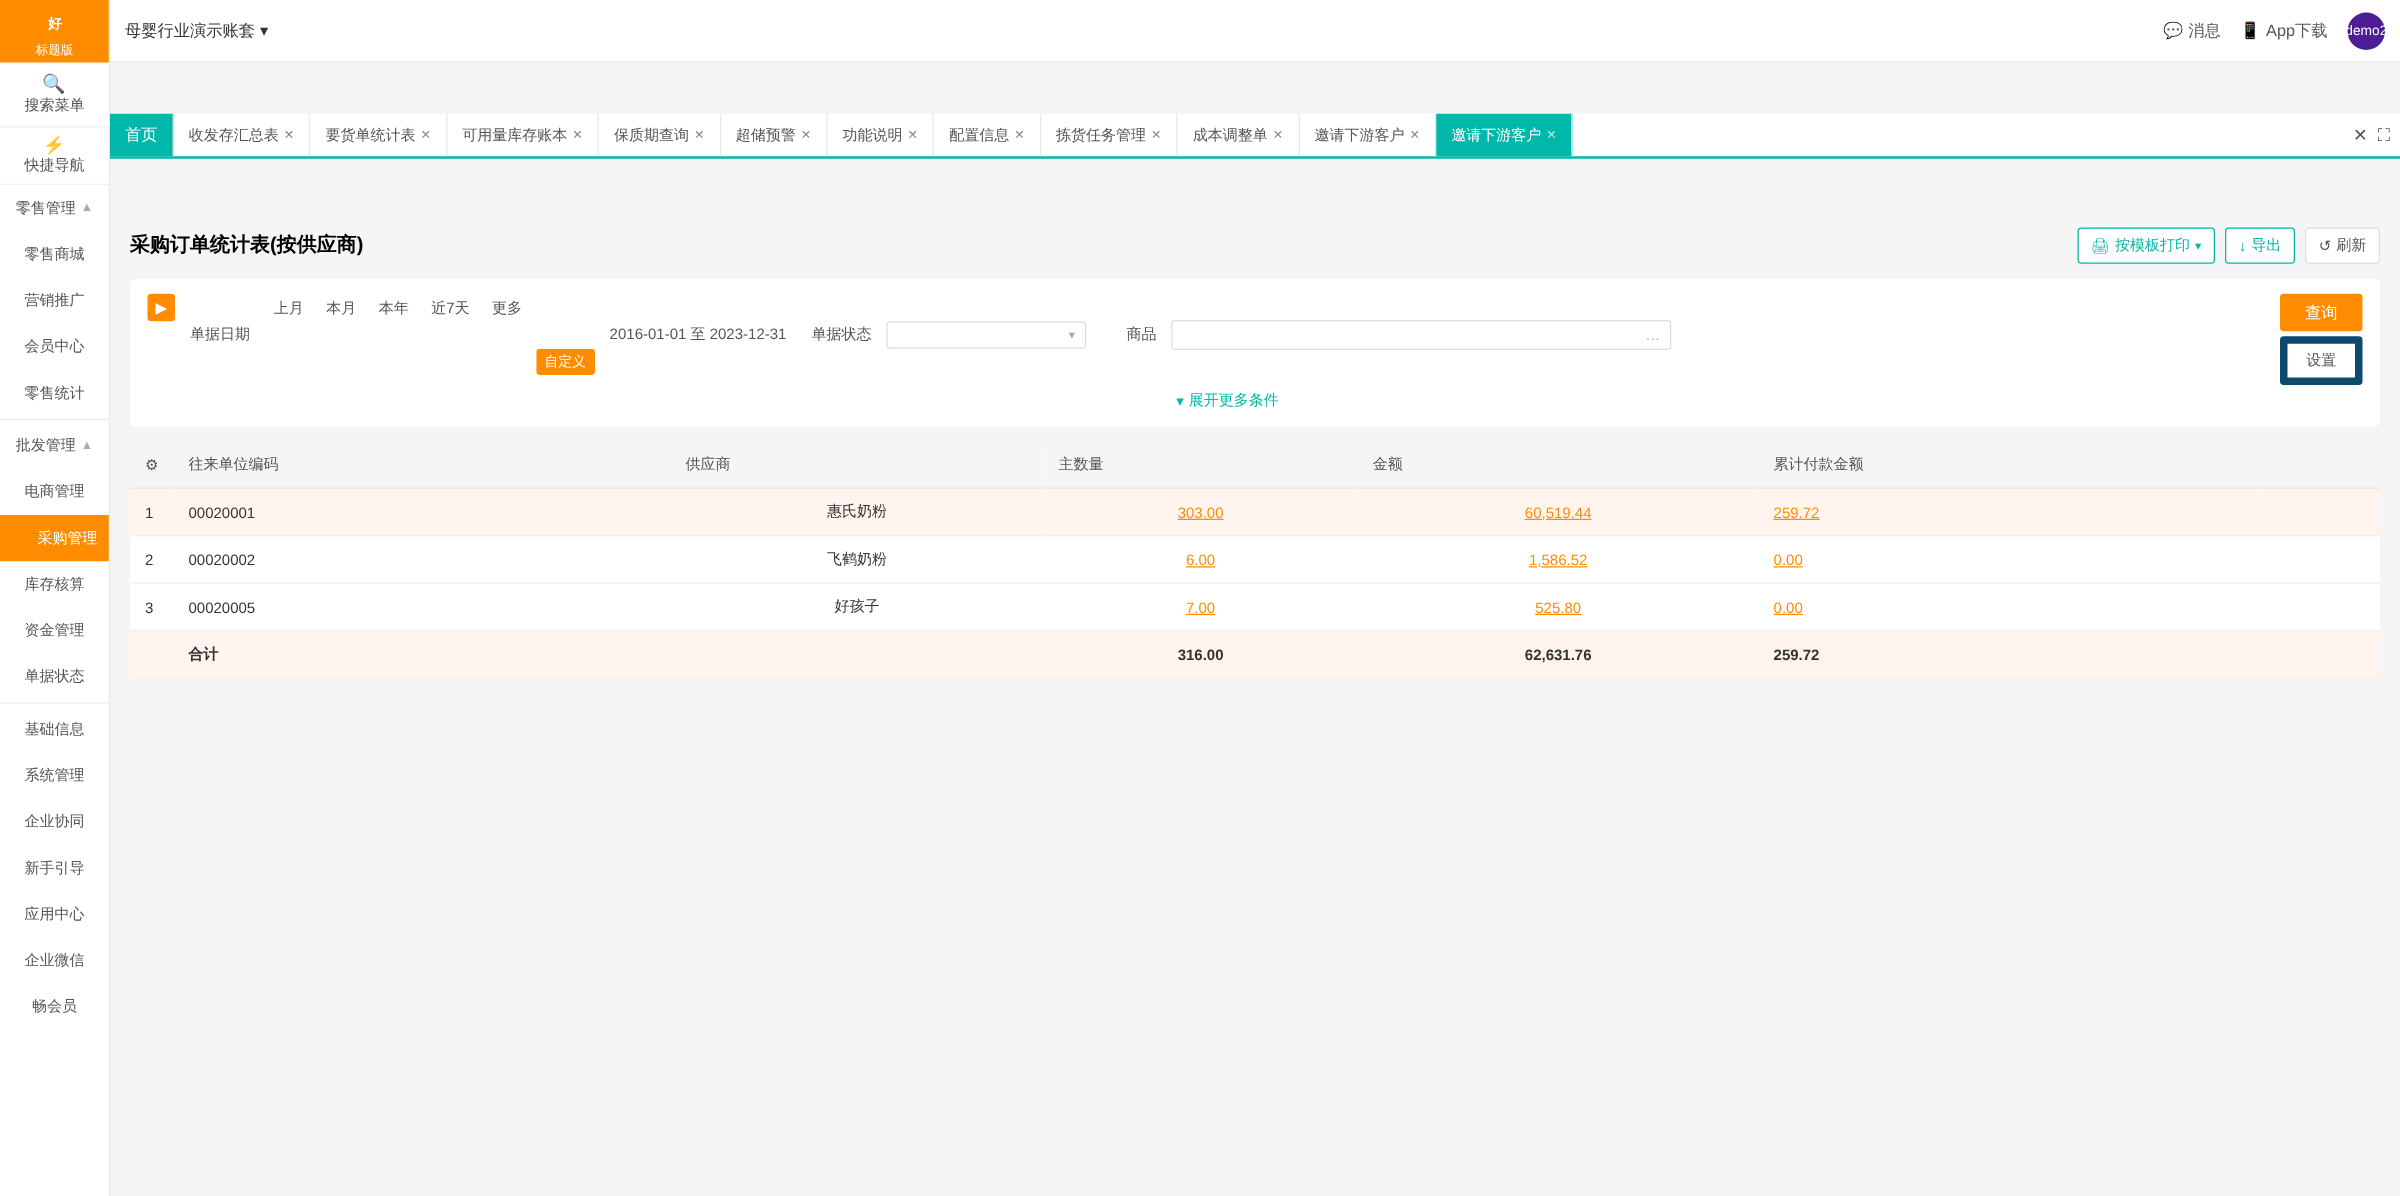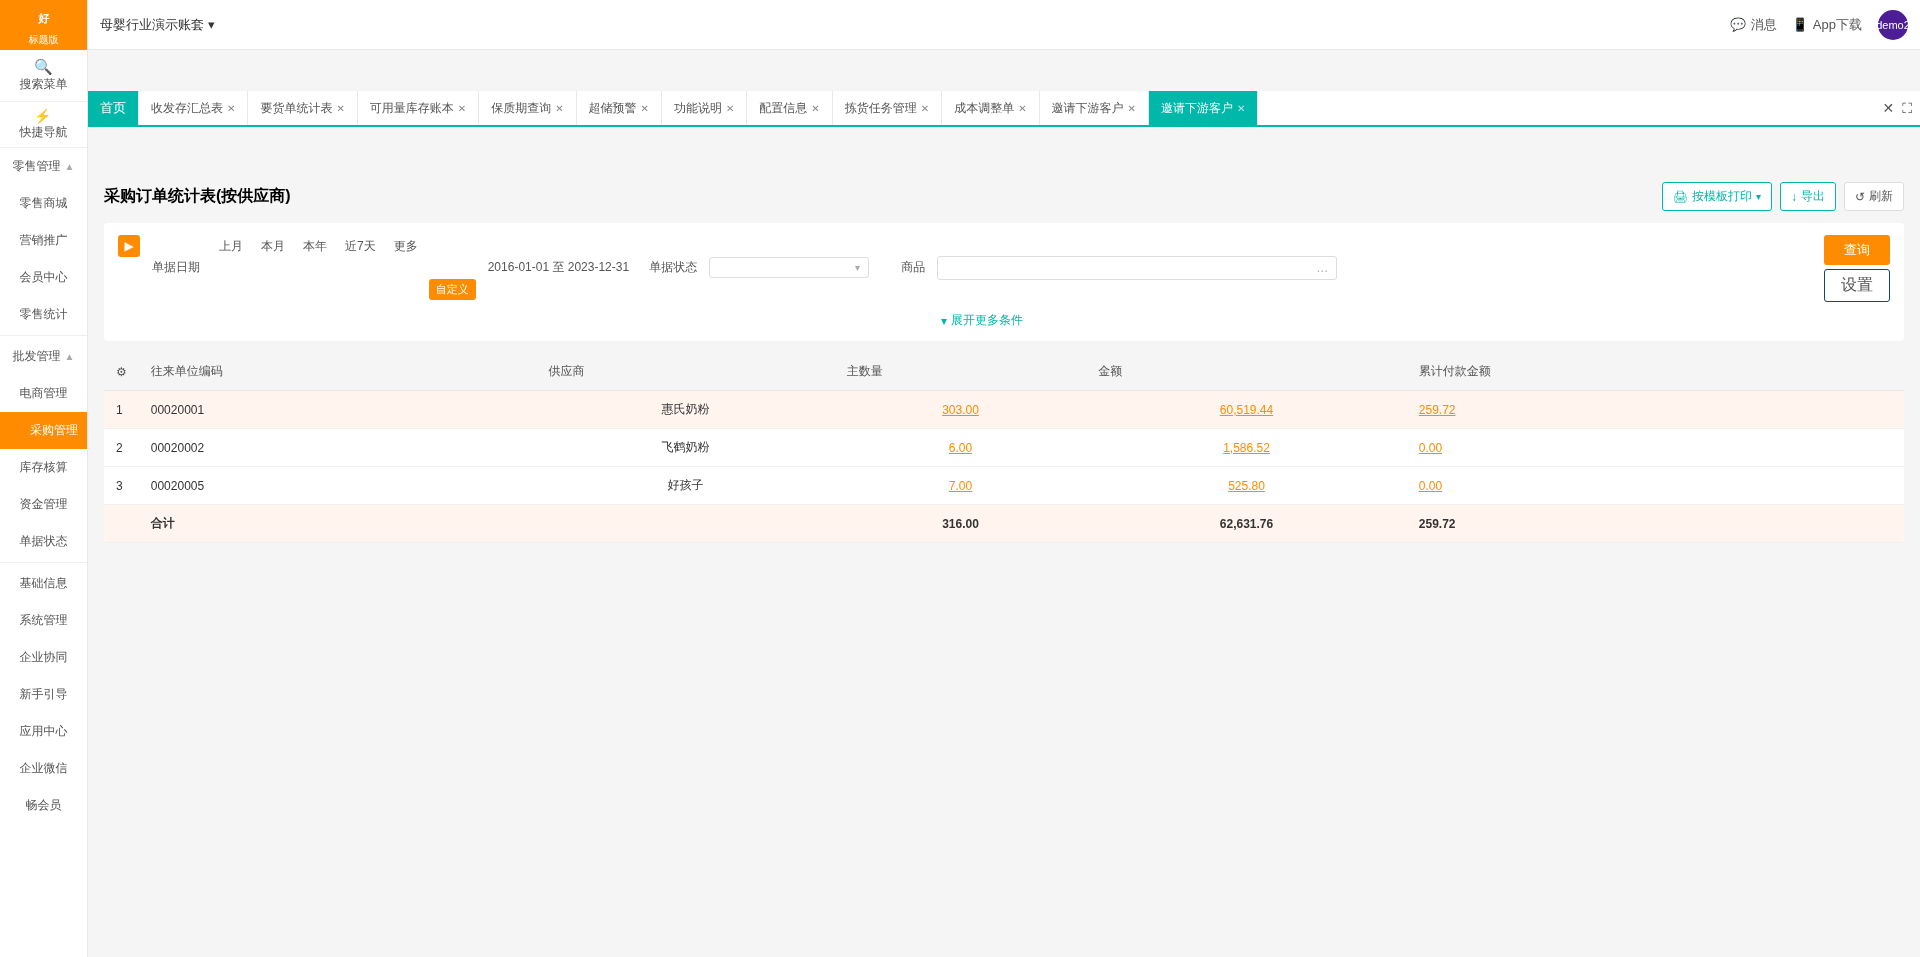--- a/index.html
+++ b/index.html
@@ -53,21 +53,21 @@
     .date-shortcut { padding: 2px 6px; font-size: 12px; color: #555; cursor: pointer; border: 1px solid transparent; }
     .date-shortcut.custom { background: #ff8c00; color: #fff; border-radius: 3px; padding: 2px 6px; font-size: 11px; margin-top: 44px; }
     .filter-date-range { color: #555; font-size: 12px; text-align: center; }
     .filter-select { display: flex; align-items: center; gap: 4px; border: 1px solid #ddd; border-radius: 3px; padding: 4px 8px; background: #fff; cursor: pointer; min-width: 140px; }
     .filter-select-text { color: #aaa; font-size: 12px; flex: 1; }
     .filter-select-arrow { color: #aaa; font-size: 10px; }
     .filter-input-wrap { display: flex; align-items: center; border: 1px solid #ddd; border-radius: 3px; padding: 4px 8px; background: #fff; flex: 1; min-width: 200px; }
     .filter-input { border: none; outline: none; font-size: 12px; color: #333; width: 100%; }
     .filter-more-btn { display: flex; align-items: center; gap: 4px; color: #00b8a9; font-size: 12px; cursor: pointer; }
     .btn-query { background: #ff8c00; color: #fff; border: none; border-radius: 3px; padding: 6px 20px; font-size: 13px; cursor: pointer; }
-    .btn-settings { border: 1px solid #0c4a6e; color: #555; background: #fff; border-radius: 3px; padding: 5px 14px; font-size: 16px; cursor: pointer; }
+    .btn-settings { border: 6px solid #0c4a6e; color: #555; background: #fff; border-radius: 3px; padding: 5px 14px; font-size: 12px; cursor: pointer; }
 
     .filter-right { display: flex; flex-direction: column; gap: 4px; margin-left: auto; flex-shrink: 0; }
 
     
     .table-wrap { background: #fff; border-radius: 4px; overflow: hidden; }
     table { width: 100%; border-collapse: collapse; }
     thead tr { background: #f5f5f5; }
     th { padding: 10px 12px; text-align: left; color: #555; font-size: 12px; font-weight: normal; border-bottom: 1px solid #e8e8e8; white-space: nowrap; }
     th:nth-child(3), th:nth-child(4), th:nth-child(5) { text-align: left; }
     td { padding: 10px 12px; font-size: 12px; color: #333; border-bottom: 1px solid #f0f0f0; }

